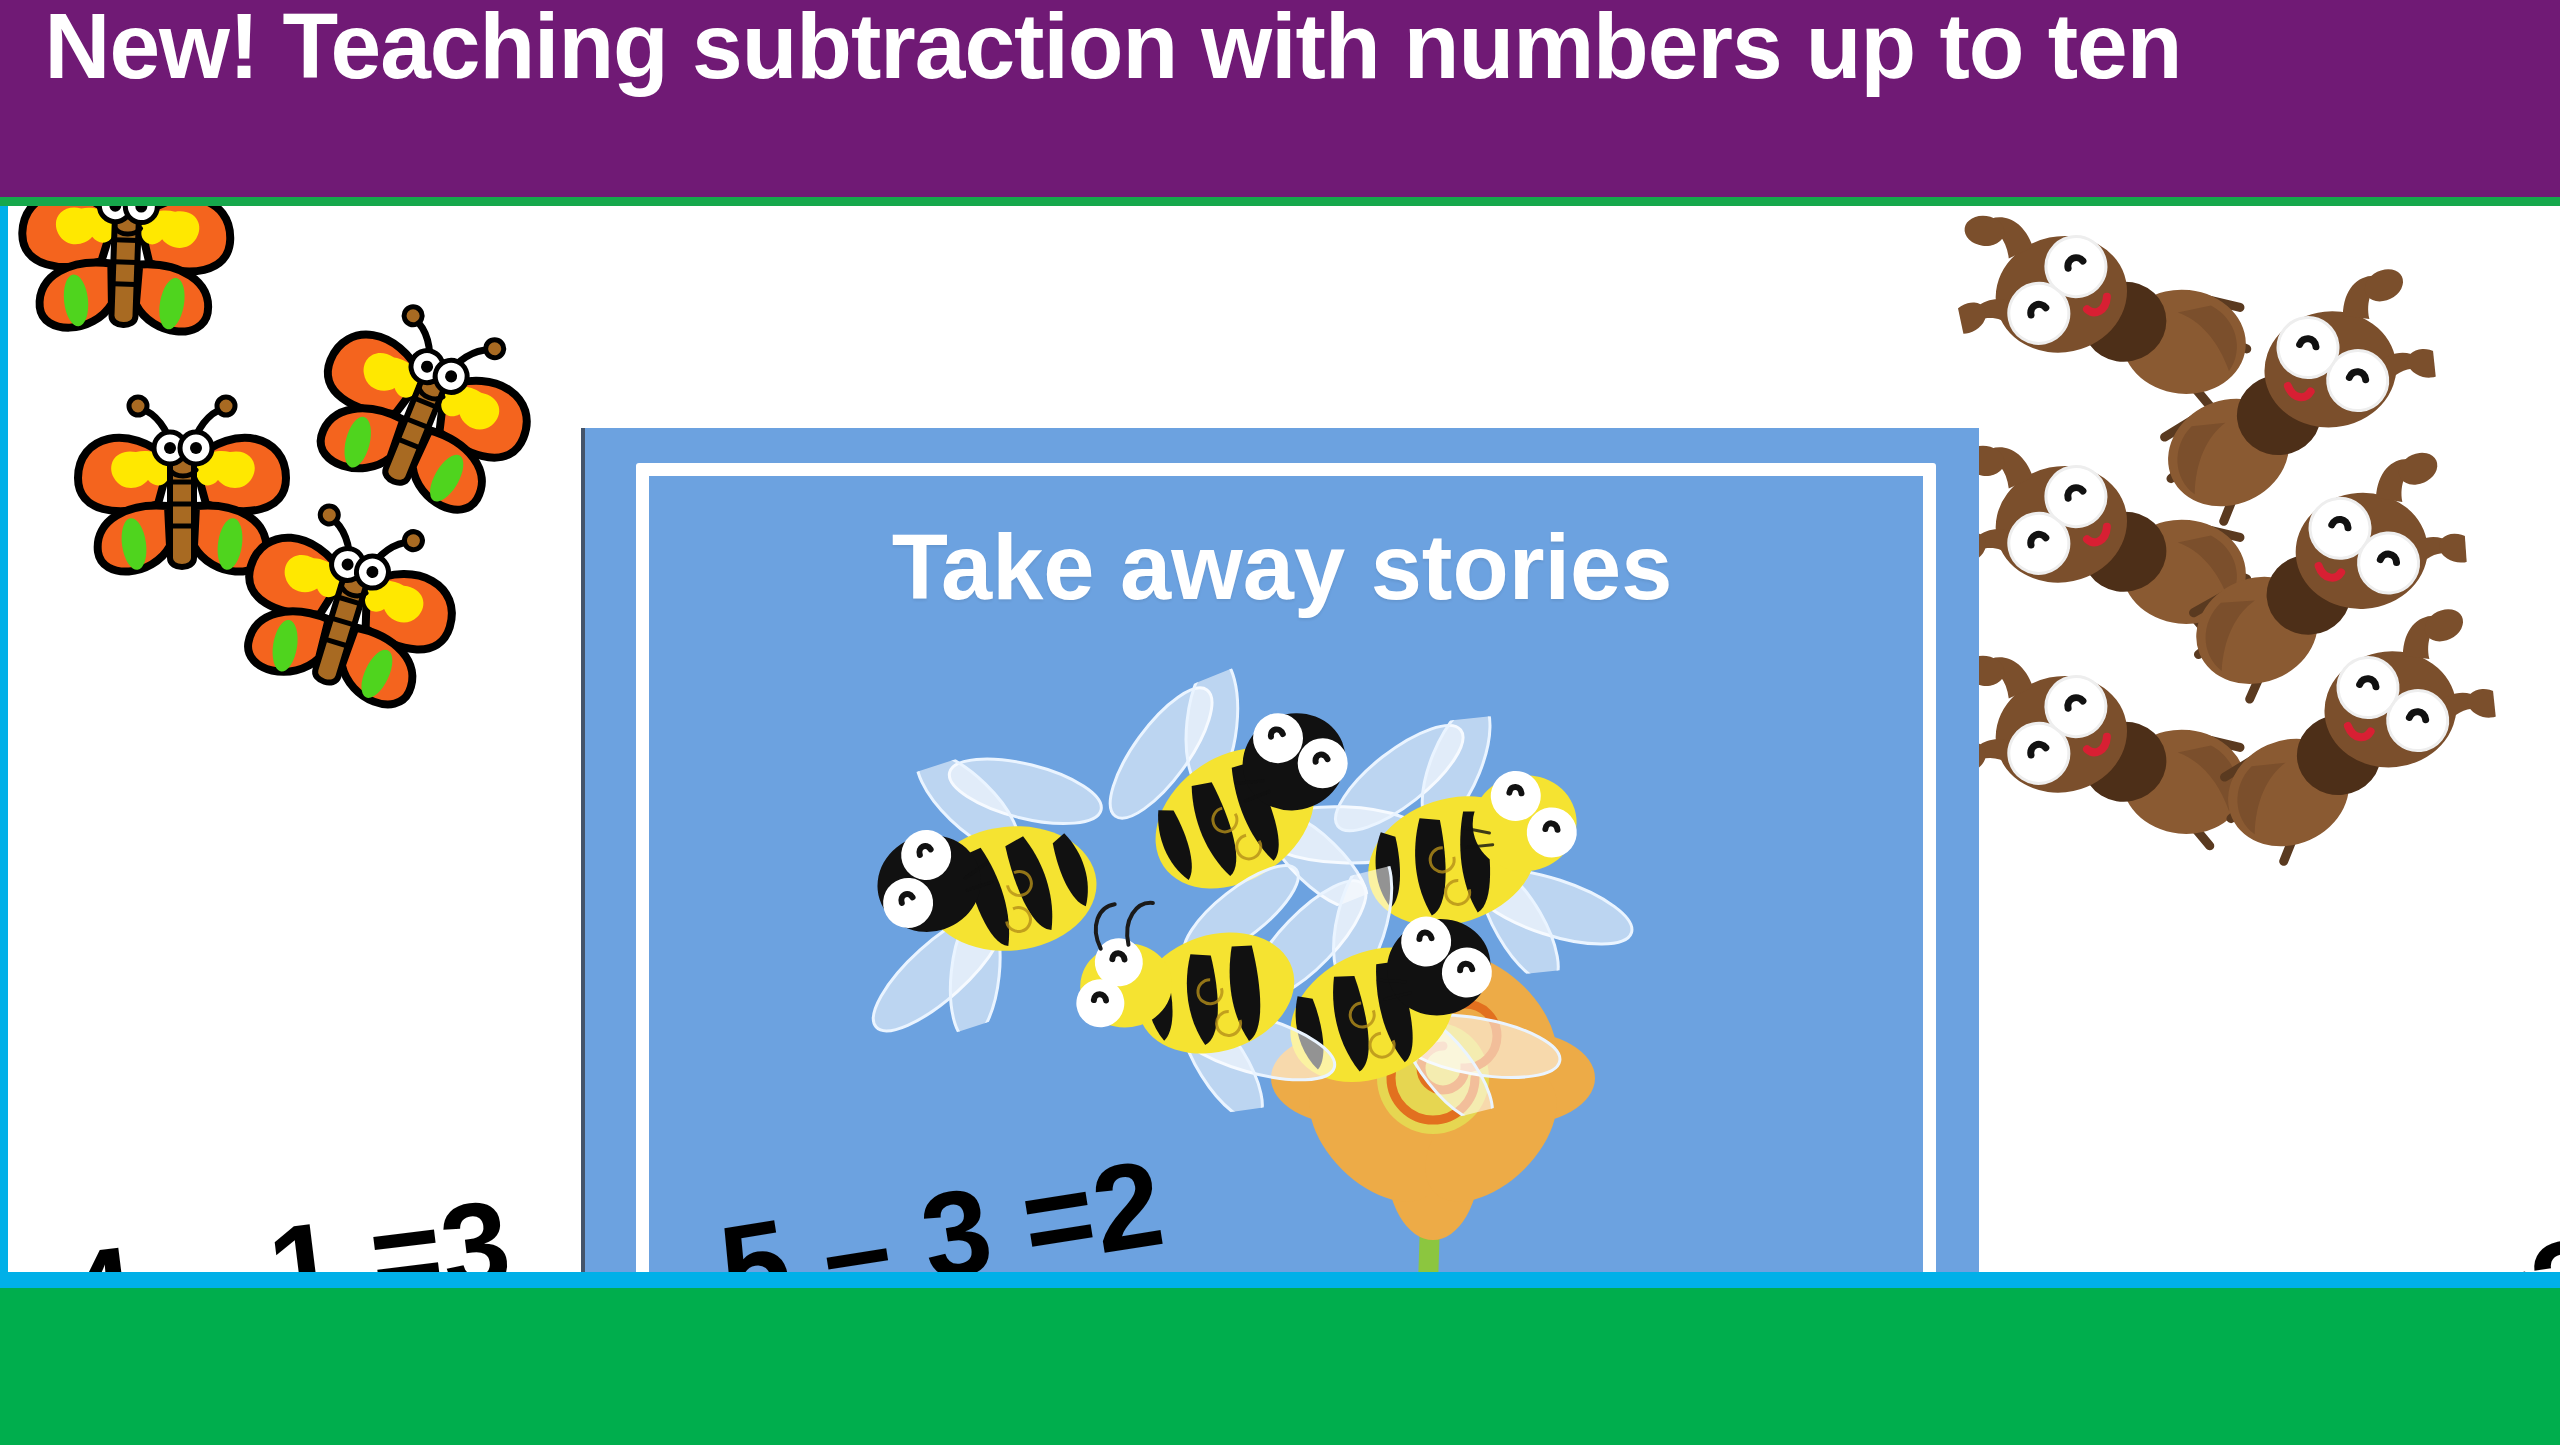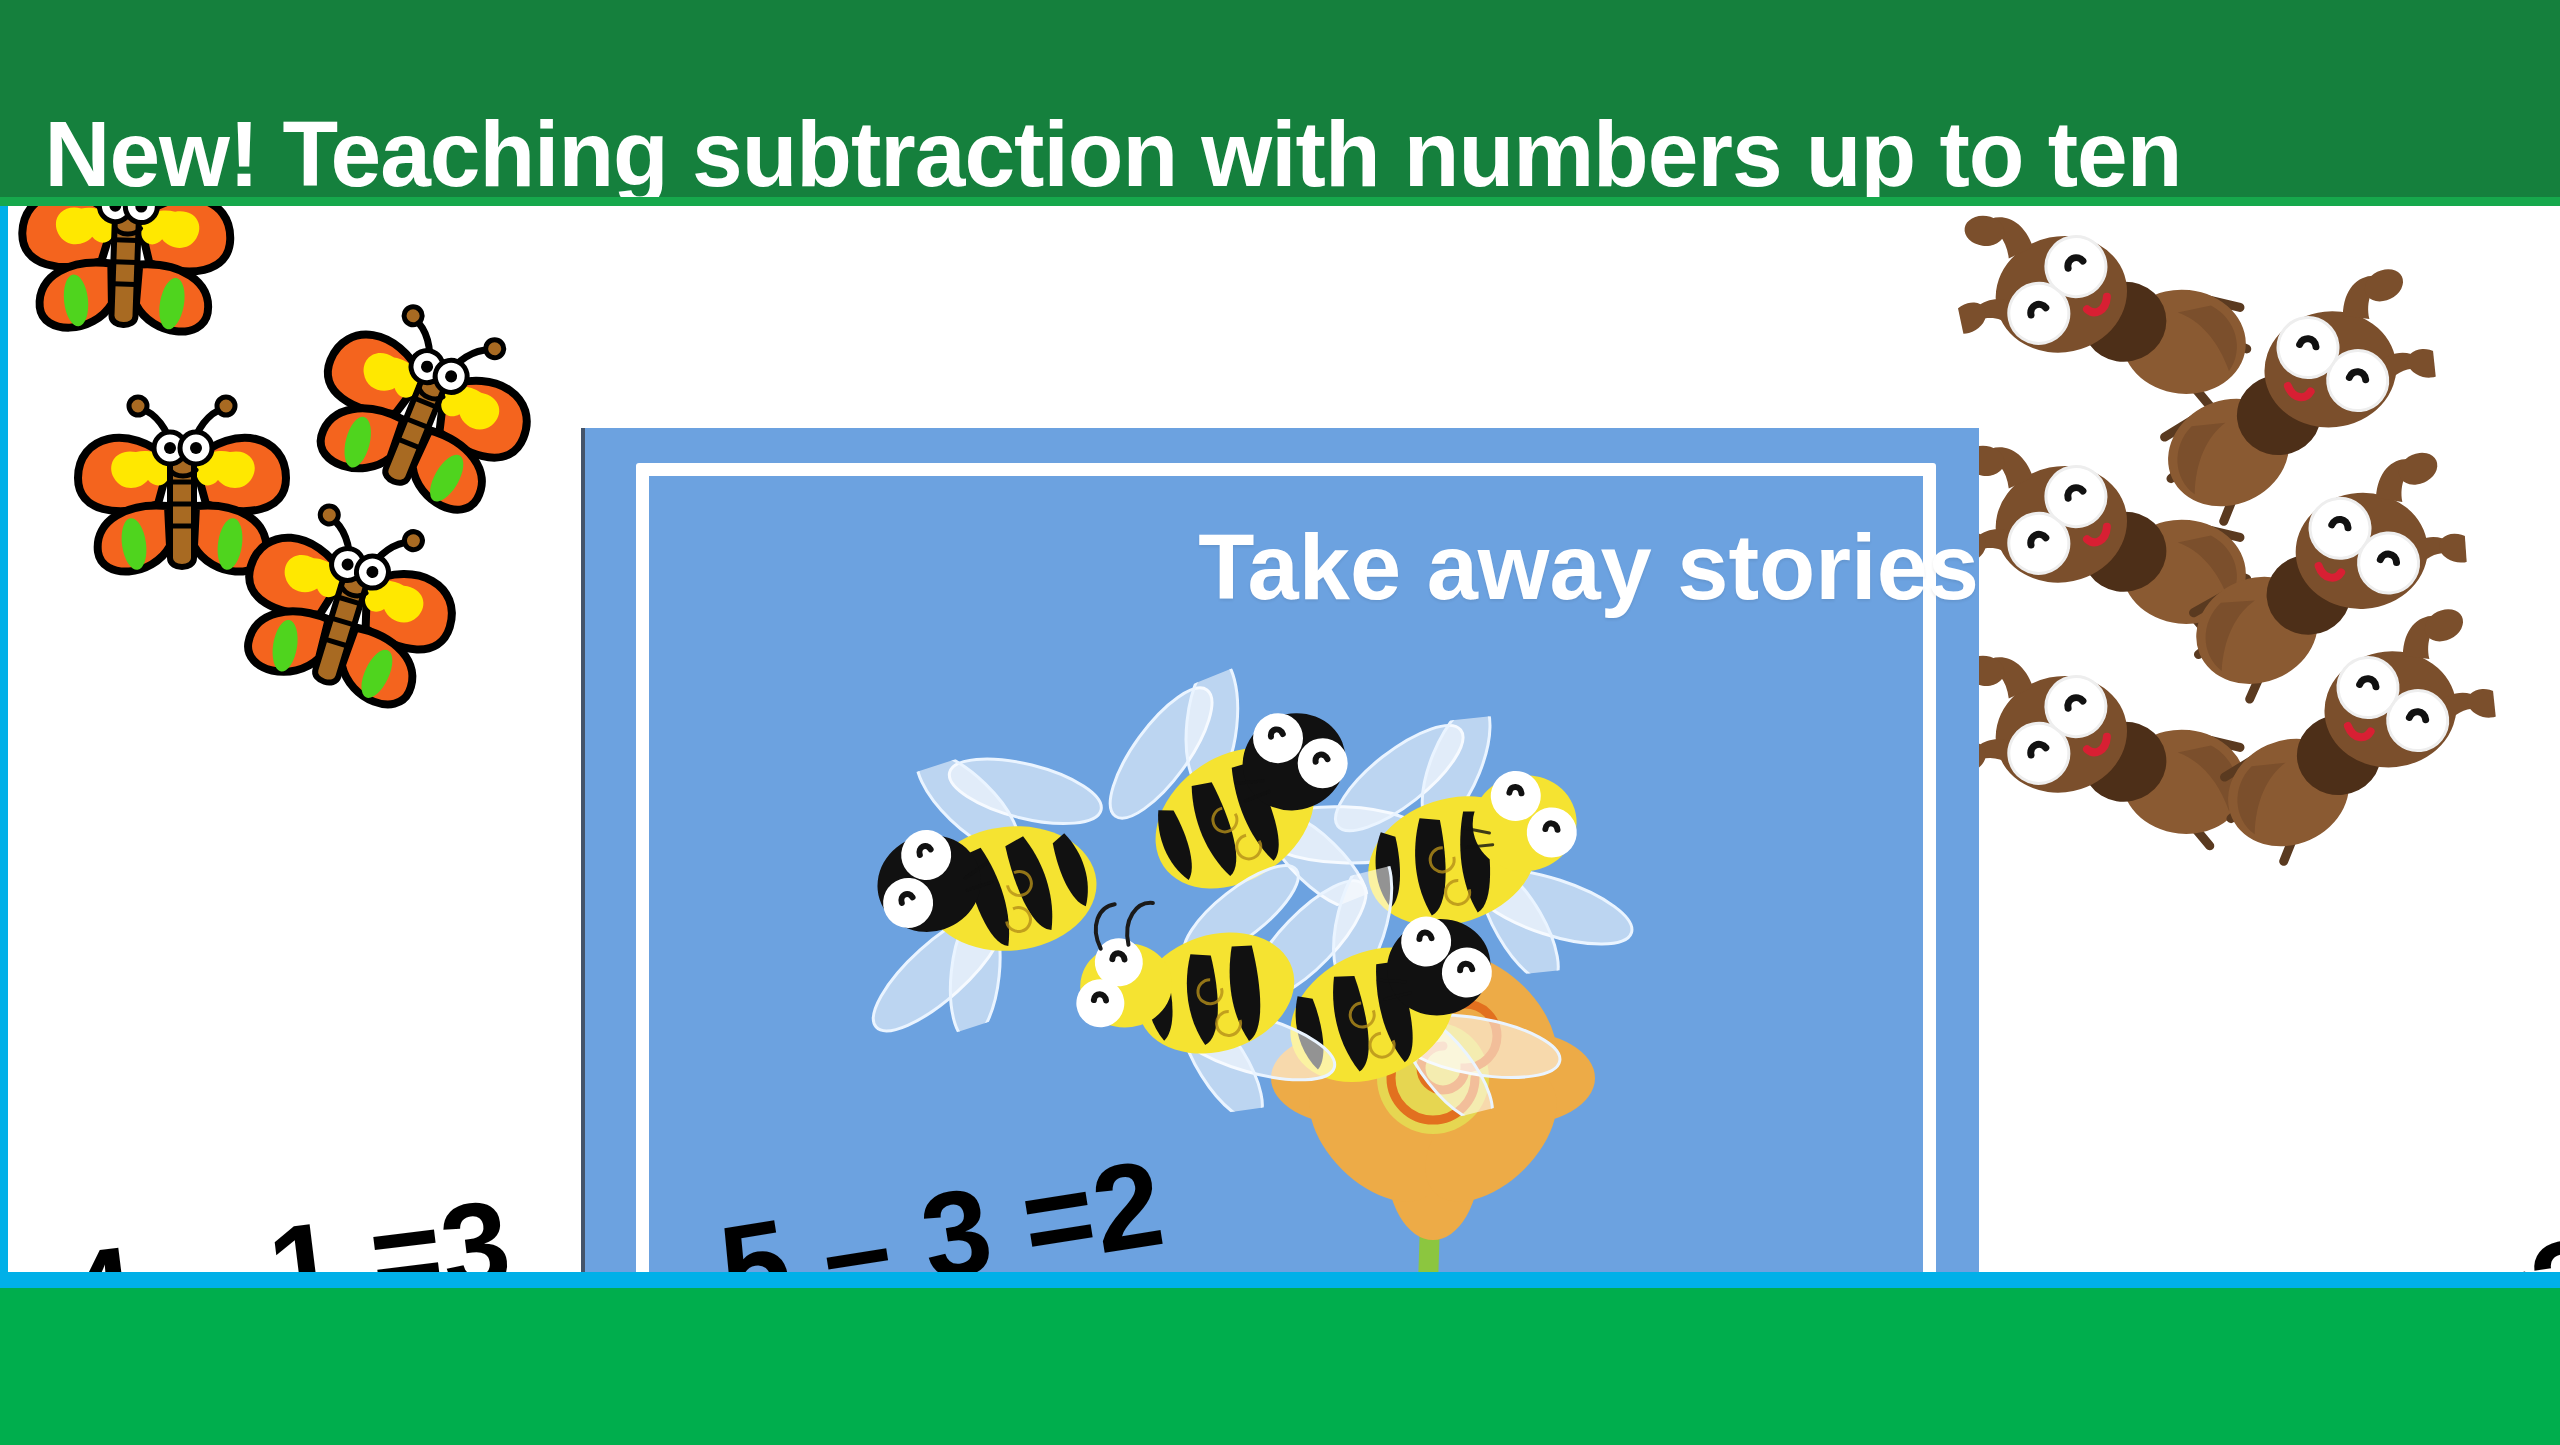--- a/index.html
+++ b/index.html
@@ -7,22 +7,22 @@
     width:2560px;height:1445px;
     background:#ffffff;
     font-family:"Liberation Sans", sans-serif;
     overflow:hidden;
   }
   .page{position:relative;width:2560px;height:1445px;background:#00b0e8;overflow:hidden;}
 
   
   .header{
     position:absolute;left:0;top:0;width:2560px;height:200px;
-    background:#15803d;
-    display:flex;align-items:flex-end;
+    background:#701a75;
+    display:flex;align-items:flex-start;
   }
   .header-title{
     color:#ffffff;font-weight:bold;font-size:92px;line-height:1;
     letter-spacing:-1px;padding-left:34px;white-space:nowrap;
     font-family:"Liberation Sans", sans-serif;
     transform:scaleX(0.99);
   }
   .header-rule{
     position:absolute;left:0;top:197px;width:2560px;height:9px;background:#16a84c;
   }
@@ -42,21 +42,21 @@
     position:absolute;left:573px;top:222px;width:1398px;height:1046px;
     background:#6ca2e0;
     border-left:4px solid #44546a;
     box-sizing:border-box;
   }
   .panel-frame{
     position:absolute;left:51px;top:35px;width:1300px;height:970px;
     border:13px solid #ffffff;box-sizing:border-box;border-radius:3px;
   }
   .panel-title{
-    position:absolute;left:0;top:93px;width:100%;text-align:right;
+    position:absolute;left:0;top:93px;width:100%;text-align:center;
     color:#ffffff;font-size:92px;font-weight:bold;line-height:1;
     font-family:"Liberation Sans", sans-serif;
     text-shadow:0 2px 3px rgba(0,0,0,.08);
   }
 
   
   .eq{
     position:absolute;color:#000000;font-weight:bold;
     font-family:"Liberation Sans", sans-serif;white-space:nowrap;
   }

